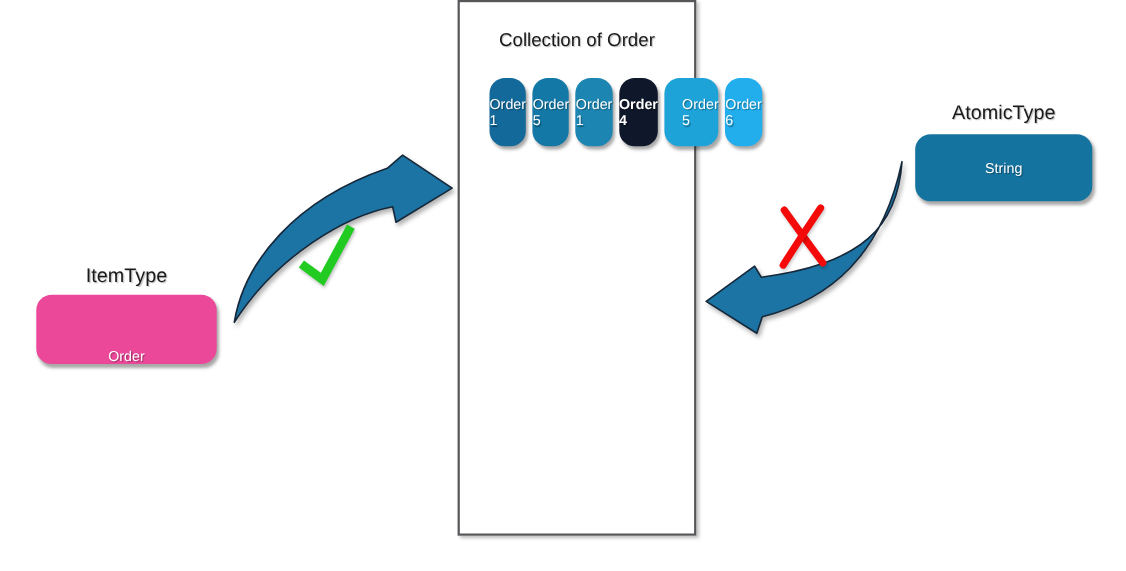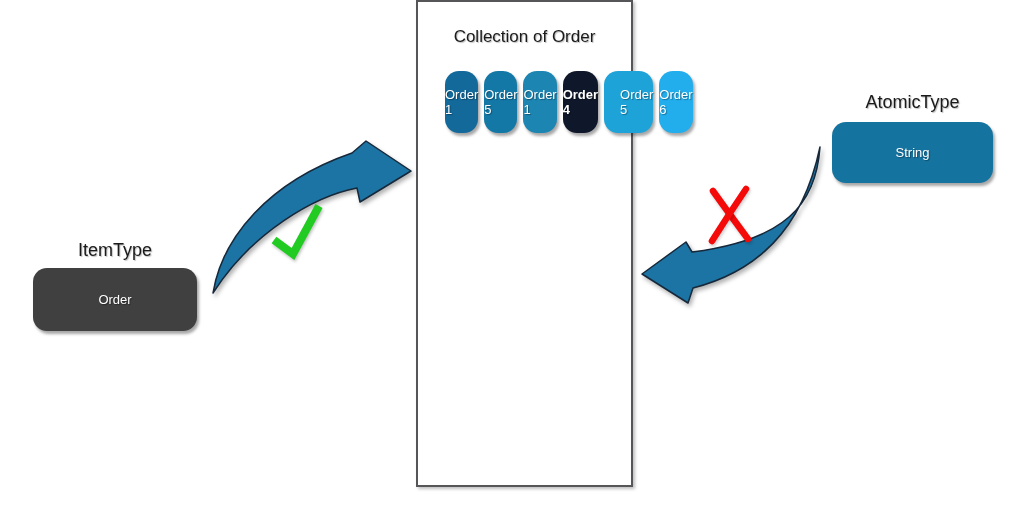--- a/index.html
+++ b/index.html
@@ -114,21 +114,21 @@
 
     <polyline class="check-shape" points="274,240 293,254 319,206" style="stroke: rgb(33, 203, 33);"></polyline>
 
     <g>
       <path class="cross-shape" d="M713,191 Q728,212 748,239" style="stroke: rgb(245, 10, 10);"></path>
       <path class="cross-shape" d="M746,189 Q729,214 712,241" style="stroke: rgb(245, 10, 10);"></path>
     </g>
   </svg>
 
   <div class="side-label item-type-label">ItemType</div>
-  <div class="side-box item-type-box" style="background-color: #404040;">
+  <div class="side-box item-type-box" style="background-color: #ec4899; align-items: flex-end;">
     <span>Order</span>
   </div>
 
   <div class="side-label atomic-type-label">AtomicType</div>
   <div class="side-box atomic-type-box" style="background-color: rgb(21, 115, 159);">
     <span>String</span>
   </div>
 
   <div class="collection-frame">
     <div class="collection-title">Collection of Order</div>

